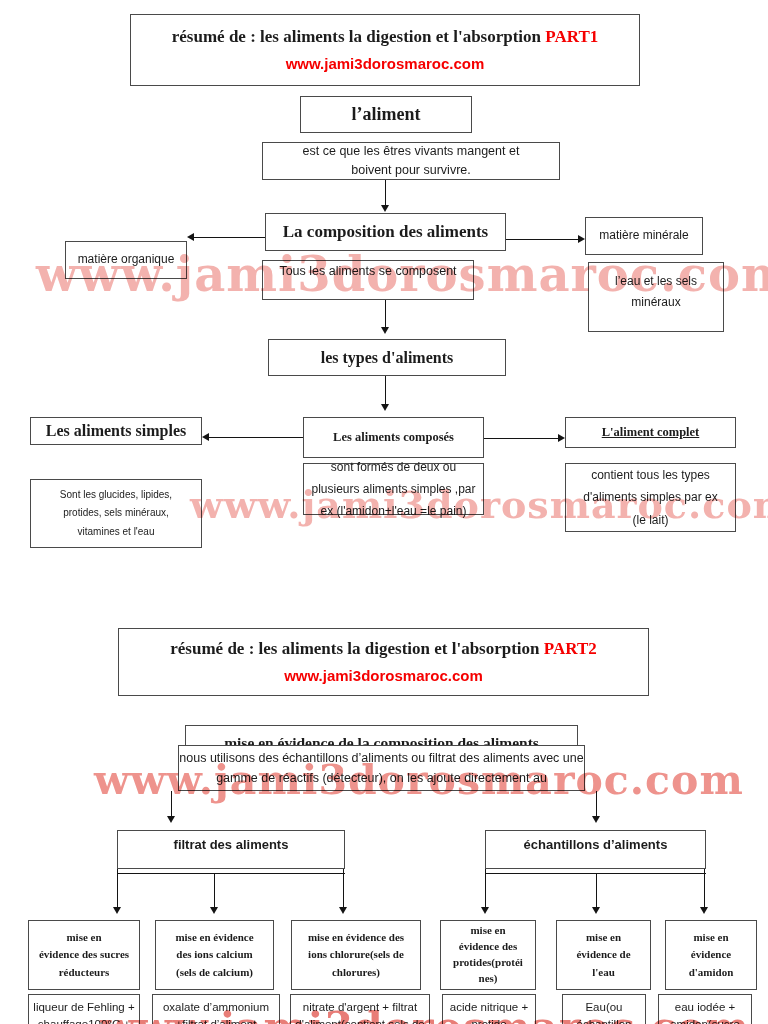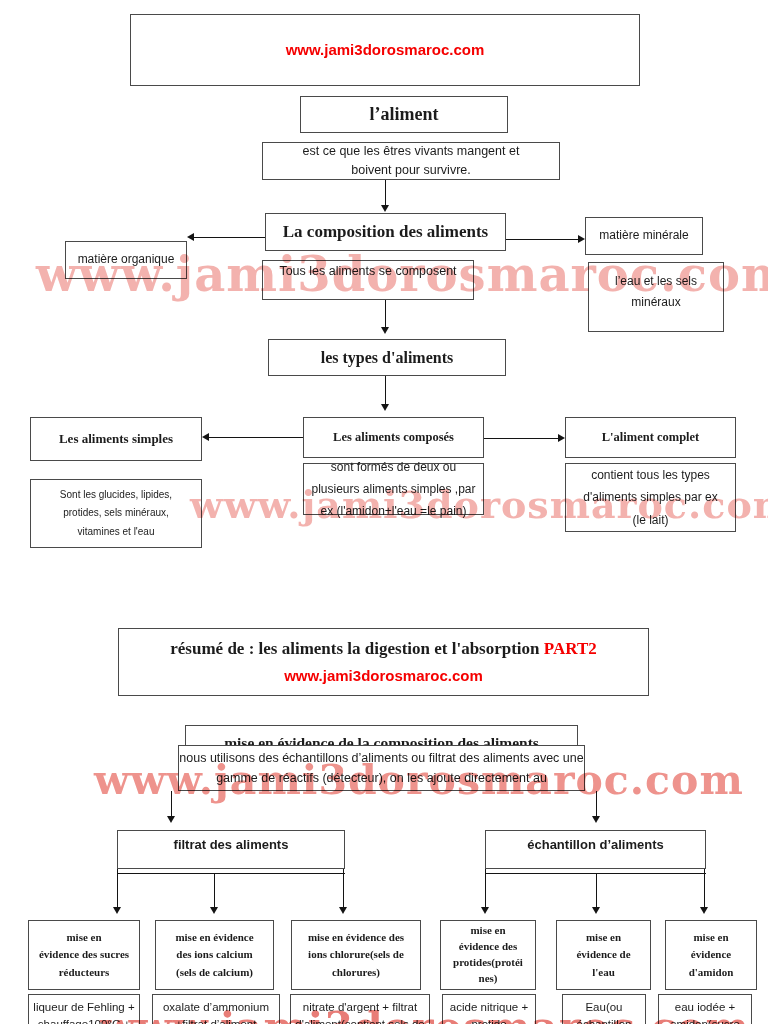--- a/index.html
+++ b/index.html
@@ -29,24 +29,25 @@
   .wm2{left:190px;top:486px;font-size:38px;letter-spacing:1px;color:#f3b2ae;}
   .wm3{left:94px;top:760px;font-size:41px;letter-spacing:1px;color:#ee938d;}
   .wm4{left:100px;top:1007px;font-size:41px;letter-spacing:1px;color:#e87d77;}
 </style>
 </head>
 <body>
 
 <div class="page">
 
   <div class="box titlebox" style="left:130px;top:14px;width:510px;height:72px;">
+    <div class="t-main"><span>résumé de : les aliments la digestion et l'absorption </span><span class="red">PART1</span></div>
     <div class="t-url red">www.jami3dorosmaroc.com</div>
   </div>
 
-  <div class="box serifb" style="left:300px;top:96px;width:208px;height:37px;font-size:18px;">l’aliment</div>
+  <div class="box serifb" style="left:300px;top:96px;width:172px;height:37px;font-size:18px;">l’aliment</div>
 
   <div class="box sans" style="left:262px;top:142px;width:298px;height:38px;font-size:12.5px;line-height:1.5;">est ce que les êtres vivants mangent et
 boivent pour survivre.</div>
 
   <div class="vline" style="left:385px;top:180px;height:26px;"></div>
   <div class="ah-down" style="left:381px;top:205px;"></div>
 
   <div class="box serifb" style="left:265px;top:213px;width:241px;height:38px;font-size:17px;">La composition des aliments</div>
   <div class="box sans" style="left:65px;top:217px;width:122px;height:38px;font-size:12px;margin-top:24px;">matière organique</div>
   <div class="box sans" style="left:585px;top:217px;width:118px;height:38px;font-size:12px;">matière minérale</div>
@@ -61,23 +62,23 @@
 minéraux</div>
 
   <div class="vline" style="left:385px;top:300px;height:28px;"></div>
   <div class="ah-down" style="left:381px;top:327px;"></div>
 
   <div class="box serifb" style="left:268px;top:339px;width:238px;height:37px;font-size:16px;">les types d'aliments</div>
 
   <div class="vline" style="left:385px;top:376px;height:29px;"></div>
   <div class="ah-down" style="left:381px;top:404px;"></div>
 
-  <div class="box serifb" style="left:30px;top:417px;width:172px;height:44px;font-size:13px;">Les aliments simples</div>
+  <div class="box serifb" style="left:30px;top:417px;width:172px;height:28px;font-size:16px;">Les aliments simples</div>
   <div class="box serifb" style="left:303px;top:417px;width:181px;height:41px;font-size:12.5px;">Les aliments composés</div>
-  <div class="box serifb" style="left:565px;top:417px;width:171px;height:41px;font-size:12.5px;">L'aliment complet</div>
+  <div class="box serifb" style="left:565px;top:417px;width:171px;height:31px;font-size:12.5px;text-decoration:underline;">L'aliment complet</div>
 
   <div class="hline" style="left:209px;top:437px;width:94px;"></div>
   <div class="ah-left" style="left:202px;top:433px;"></div>
   <div class="hline" style="left:484px;top:438px;width:74px;"></div>
   <div class="ah-right" style="left:558px;top:434px;"></div>
 
   <div class="box sans" style="left:30px;top:463px;width:172px;height:69px;font-size:10px;line-height:1.85;margin-top:16px;">Sont les glucides, lipides,
 protides, sels minéraux,
 vitamines et l'eau</div>
   <div class="box sans" style="left:303px;top:463px;width:181px;height:52px;font-size:12px;line-height:1.85;">sont formés de deux ou
@@ -96,21 +97,21 @@
 
   <div class="box sans" style="left:178px;top:745px;width:407px;height:46px;font-size:12.5px;line-height:1.6;">nous utilisons des échantillons d’aliments ou filtrat des aliments avec une
 gamme de réactifs (détecteur), on les ajoute directement au</div>
 
   <div class="vline" style="left:171px;top:791px;height:26px;"></div>
   <div class="ah-down" style="left:167px;top:816px;"></div>
   <div class="vline" style="left:596px;top:791px;height:26px;"></div>
   <div class="ah-down" style="left:592px;top:816px;"></div>
 
   <div class="box sans topalign" style="left:117px;top:830px;width:228px;height:39px;font-size:13px;font-weight:bold;padding-top:5px;">filtrat des aliments</div>
-  <div class="box sans topalign" style="left:485px;top:830px;width:221px;height:39px;font-size:13px;font-weight:bold;padding-top:5px;">échantillon d’aliments</div>
+  <div class="box sans topalign" style="left:485px;top:830px;width:221px;height:39px;font-size:13px;font-weight:bold;padding-top:5px;">échantillons d’aliments</div>
 
   <div class="vline" style="left:117px;top:869px;height:5px;"></div>
   <div class="vline" style="left:343px;top:869px;height:5px;"></div>
   <div class="hline" style="left:117px;top:873px;width:228px;"></div>
   <div class="vline" style="left:117px;top:873px;height:35px;"></div>
   <div class="ah-down" style="left:113px;top:907px;"></div>
   <div class="vline" style="left:214px;top:873px;height:35px;"></div>
   <div class="ah-down" style="left:210px;top:907px;"></div>
   <div class="vline" style="left:343px;top:873px;height:35px;"></div>
   <div class="ah-down" style="left:339px;top:907px;"></div>

